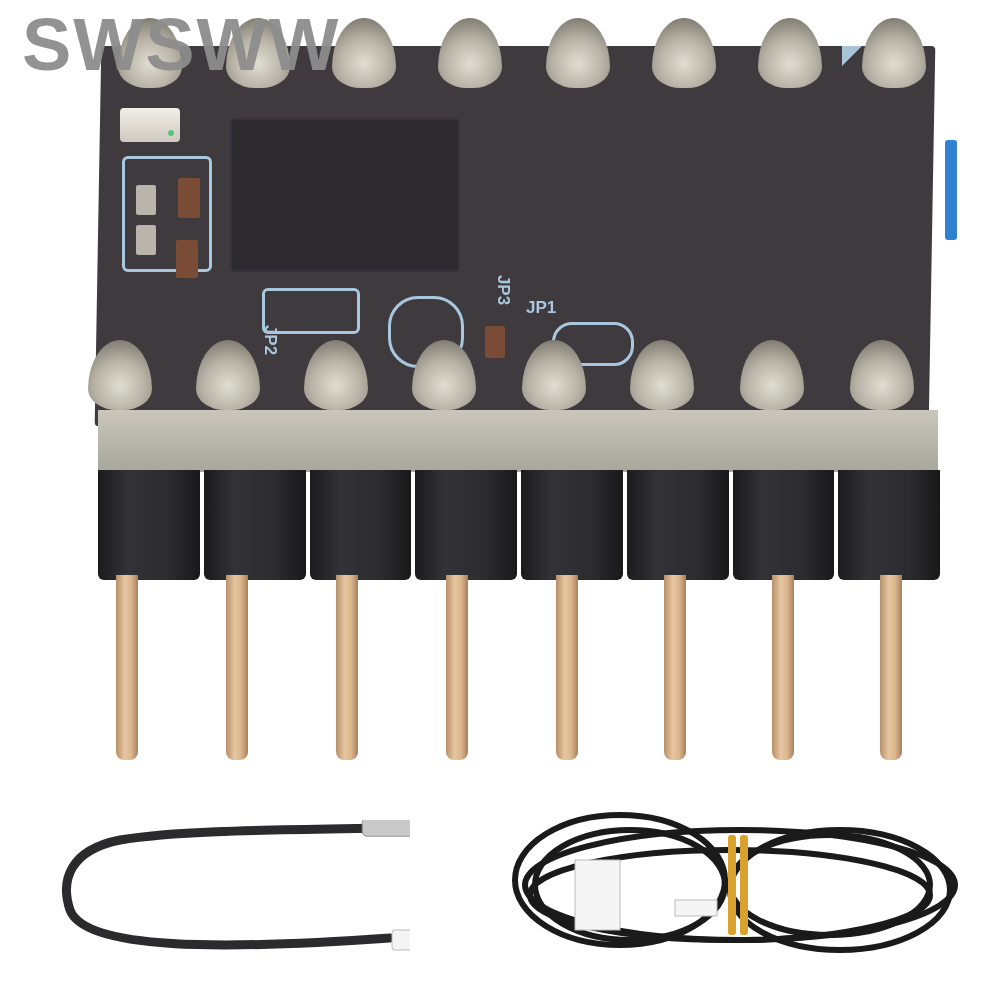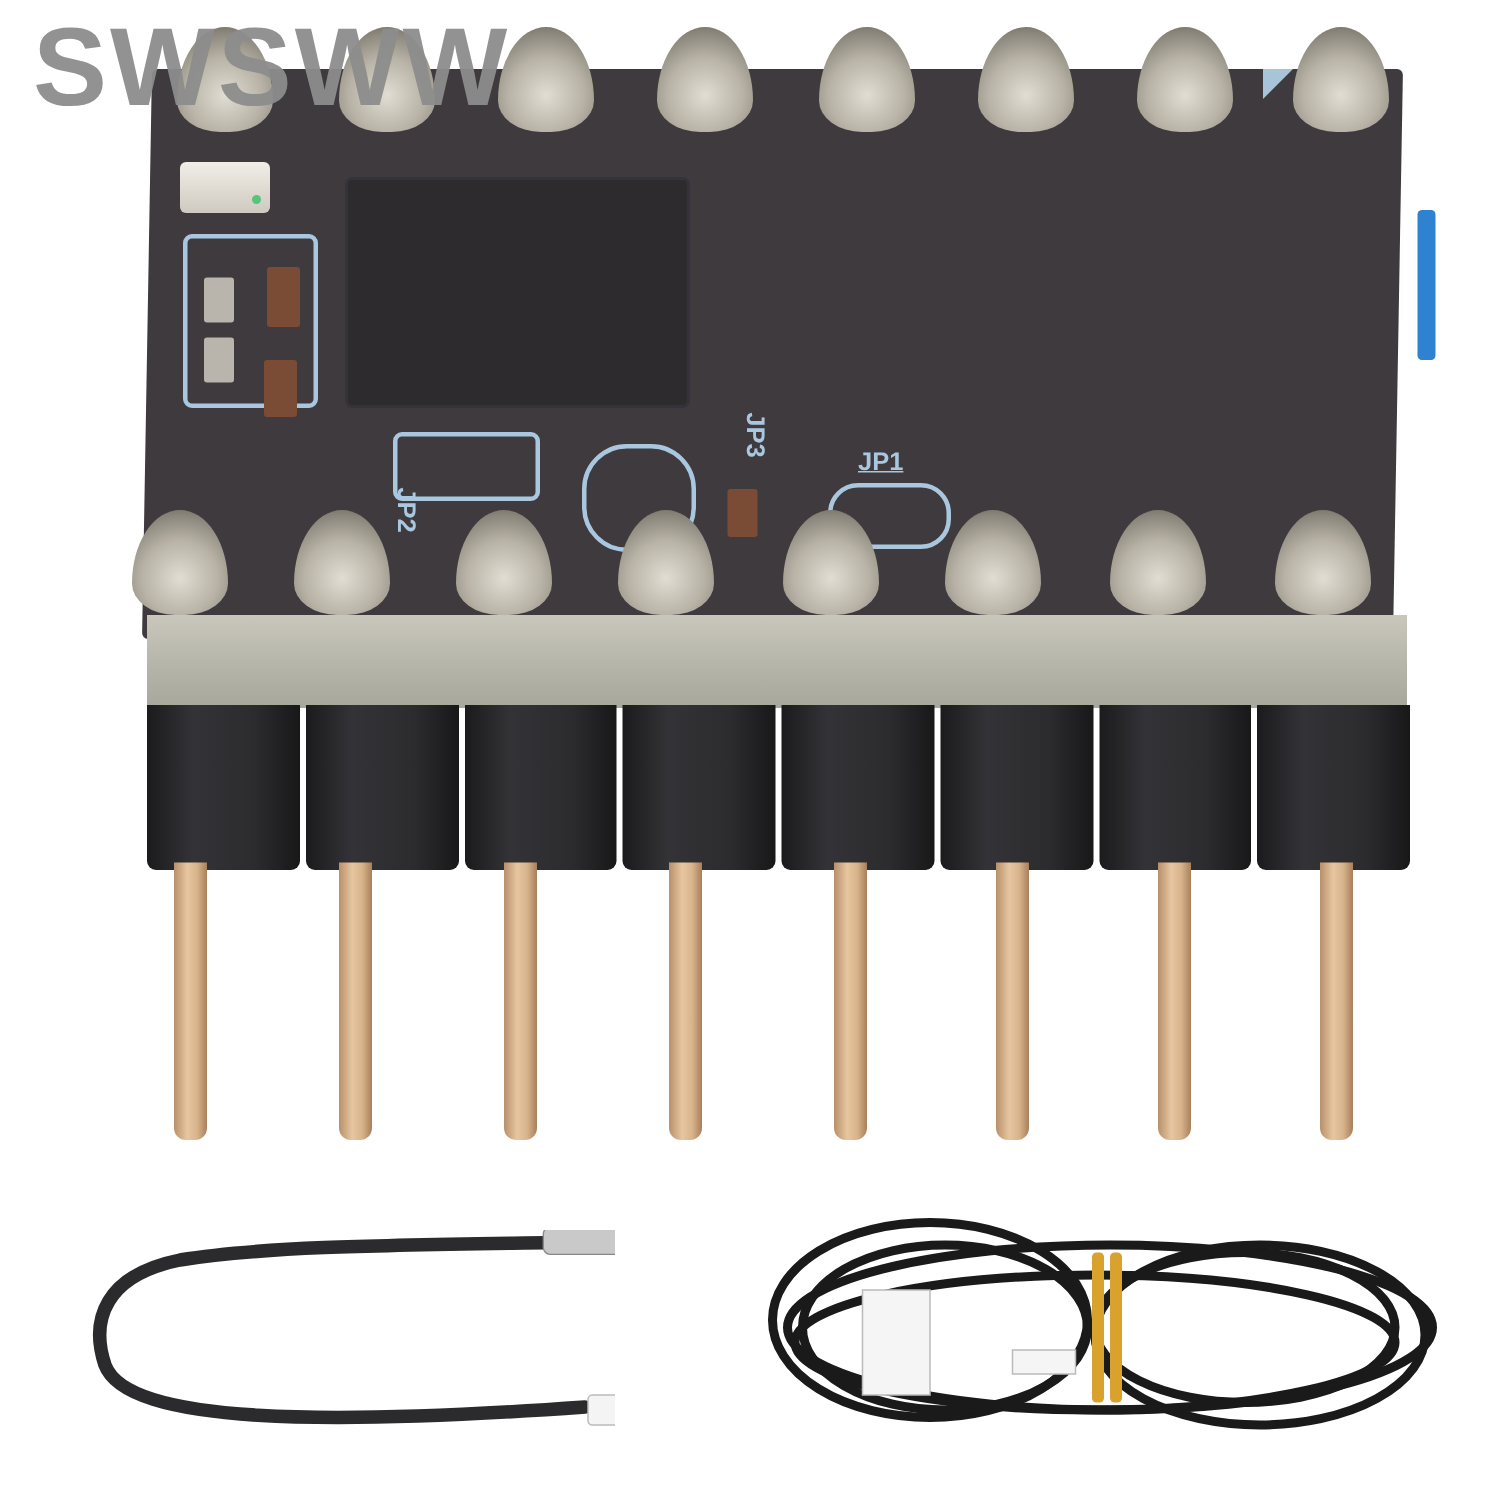--- a/index.html
+++ b/index.html
@@ -51,21 +51,21 @@
   <div class="smd brown" style="left:178px;top:178px;width:22px;height:40px;"></div>
   <div class="smd brown" style="left:176px;top:240px;width:22px;height:38px;"></div>
 
   <div class="chip"></div>
   <div class="silk" style="left:262px;top:288px;width:92px;height:40px;"></div>
   <div class="silk" style="left:388px;top:296px;width:70px;height:66px;border-radius:30px;"></div>
   <div class="silk" style="left:552px;top:322px;width:76px;height:38px;border-radius:20px;"></div>
   <div class="smd brown" style="left:485px;top:326px;width:20px;height:32px;"></div>
   <div class="silk-label" style="left:488px;top:280px;transform:rotate(90deg);">JP3</div>
   <div class="silk-label" style="left:255px;top:330px;transform:rotate(90deg);">JP2</div>
-  <div class="silk-label" style="left:572px;top:298px;text-decoration:underline;">JP1</div>
+  <div class="silk-label" style="left:526px;top:298px;">JP1</div>
 
   <div class="solder bottom" style="left:88px"></div>
   <div class="solder bottom" style="left:196px"></div>
   <div class="solder bottom" style="left:304px"></div>
   <div class="solder bottom" style="left:412px"></div>
   <div class="solder bottom" style="left:522px"></div>
   <div class="solder bottom" style="left:630px"></div>
   <div class="solder bottom" style="left:740px"></div>
   <div class="solder bottom" style="left:850px"></div>
 

